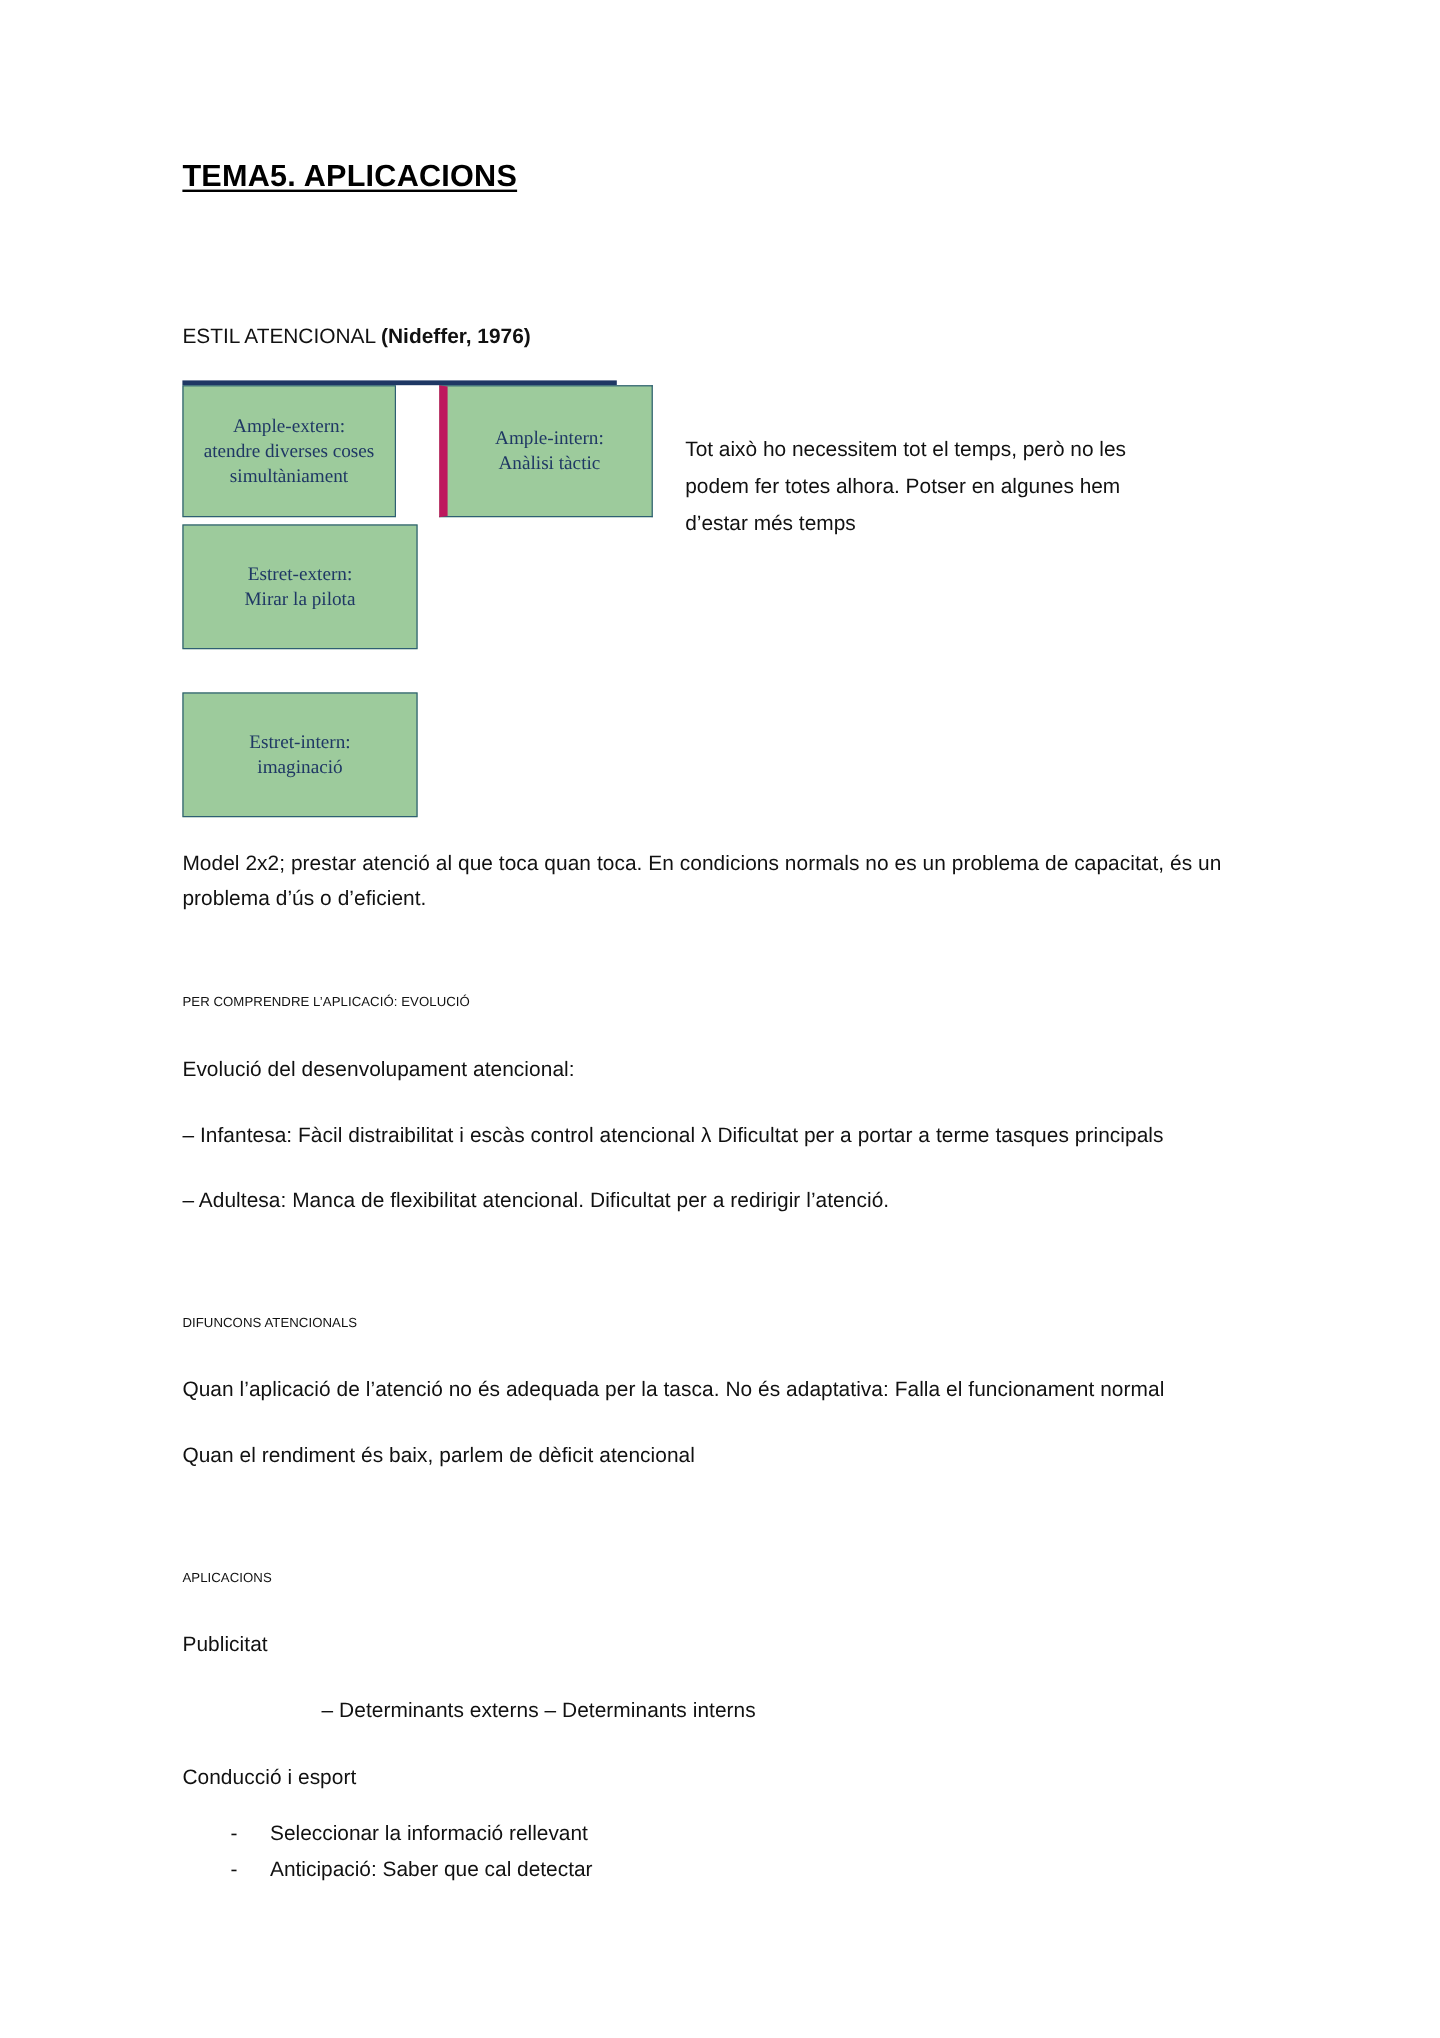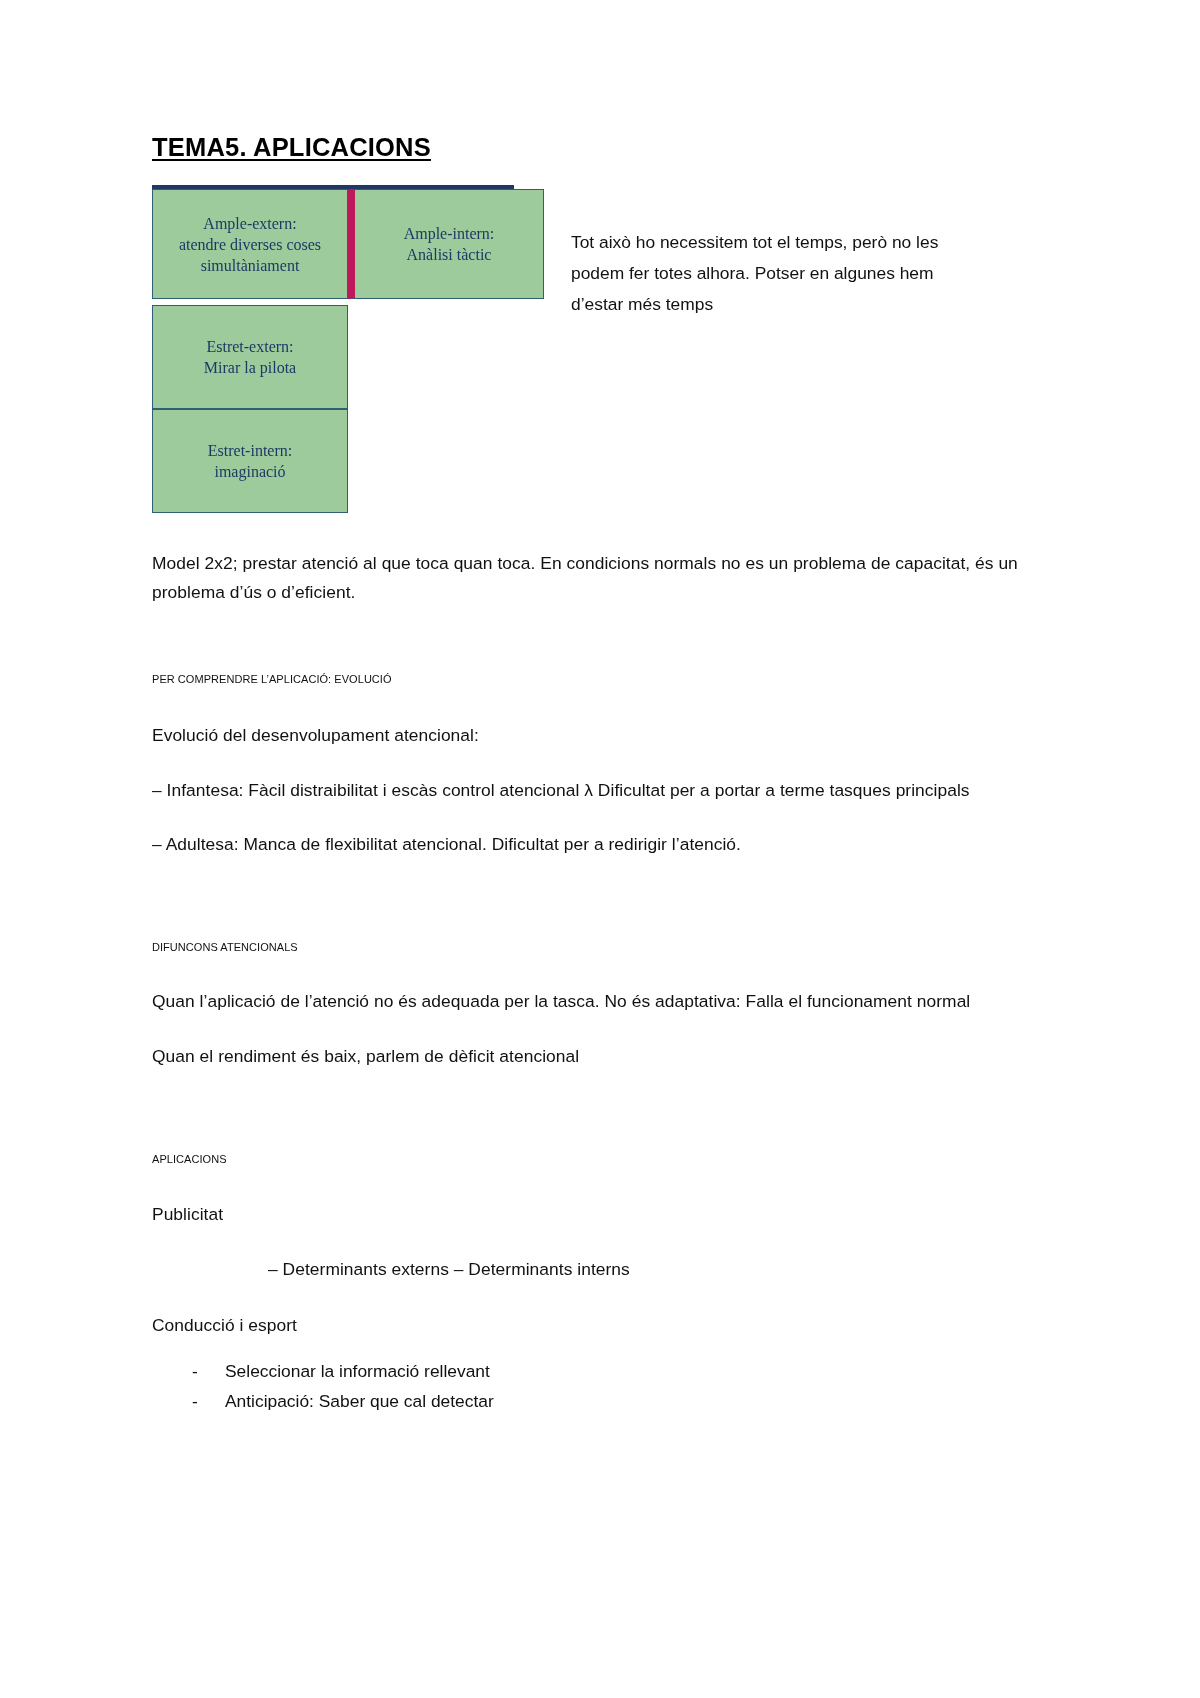--- a/index.html
+++ b/index.html
@@ -71,21 +71,21 @@
   .matrix-wrap {
     width: 392px;
     flex: 0 0 392px;
   }
   .matrix-topbar {
     height: 4px;
     background: #1F3864;
     width: 362px;
     margin-left: 0;
   }
-  .mrow { display: flex; }
+  .mrow { display: flex; gap: 36px; }
   .mrow.second { margin-top: 6px; flex-direction: column; }
   .cell {
     background: #9DCB9C;
     border: 1px solid #2E5F73;
     box-sizing: border-box;
     font-family: "Liberation Serif", serif;
     color: #1F3864;
     font-size: 16px;
     line-height: 21px;
     text-align: center;
@@ -103,21 +103,21 @@
     margin-left: 27px;
     flex: 1 1 auto;
     padding-top: 42px;
     font-size: 17.4px;
     line-height: 31px;
     color: #111;
     max-width: 390px;
   }
 
   
-  .sp-model { margin-top: 36px; }
+  .sp-model { margin-top: 24px; }
   .sp-evolucio-head { margin-top: 58px; }
   .sp-evolucio-sub { margin-top: 27px; }
   .sp-infantesa { margin-top: 26px; }
   .sp-adultesa { margin-top: 25px; }
   .sp-difuncons { margin-top: 74px; }
   .sp-quan1 { margin-top: 25px; }
   .sp-quan2 { margin-top: 26px; }
   .sp-aplicacions { margin-top: 74px; }
   .sp-publicitat { margin-top: 26px; }
   .sp-determinants { margin-top: 26px; margin-left: 116px; }
@@ -142,20 +142,23 @@
     color: #111;
   }
 </style>
 </head>
 <body>
 
 <div class="page">
 
   <h1 class="doc-title">TEMA5. APLICACIONS</h1>
 
+  <div class="estil-head">
+    <span>ESTIL ATENCIONAL </span><span class="cite">(Nideffer, 1976)</span>
+  </div>
 
   <div class="matrix-row">
 
     <div class="matrix-wrap">
       <div class="matrix-topbar"></div>
       <div class="mrow">
         <div class="cell c1">
           <div>
             <div>Ample-extern:</div>
             <div>atendre diverses coses simultàniament</div>

